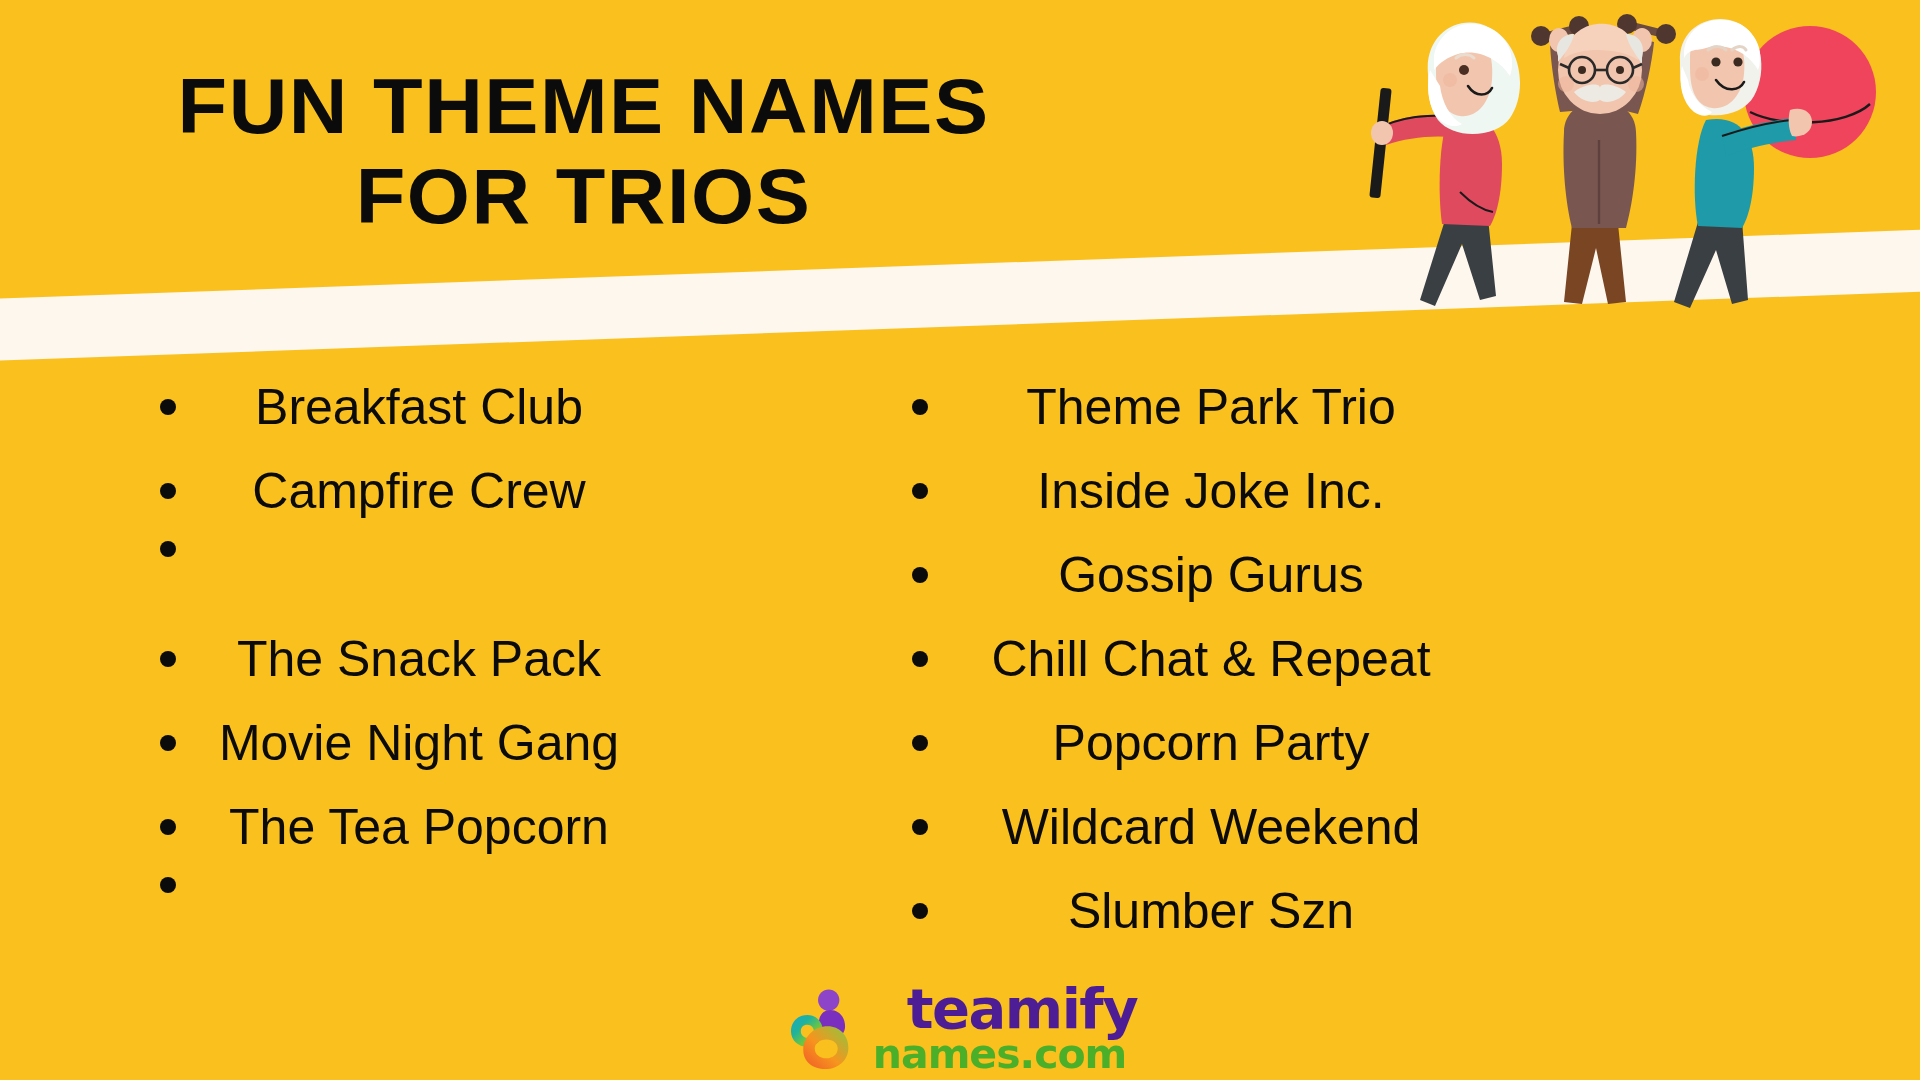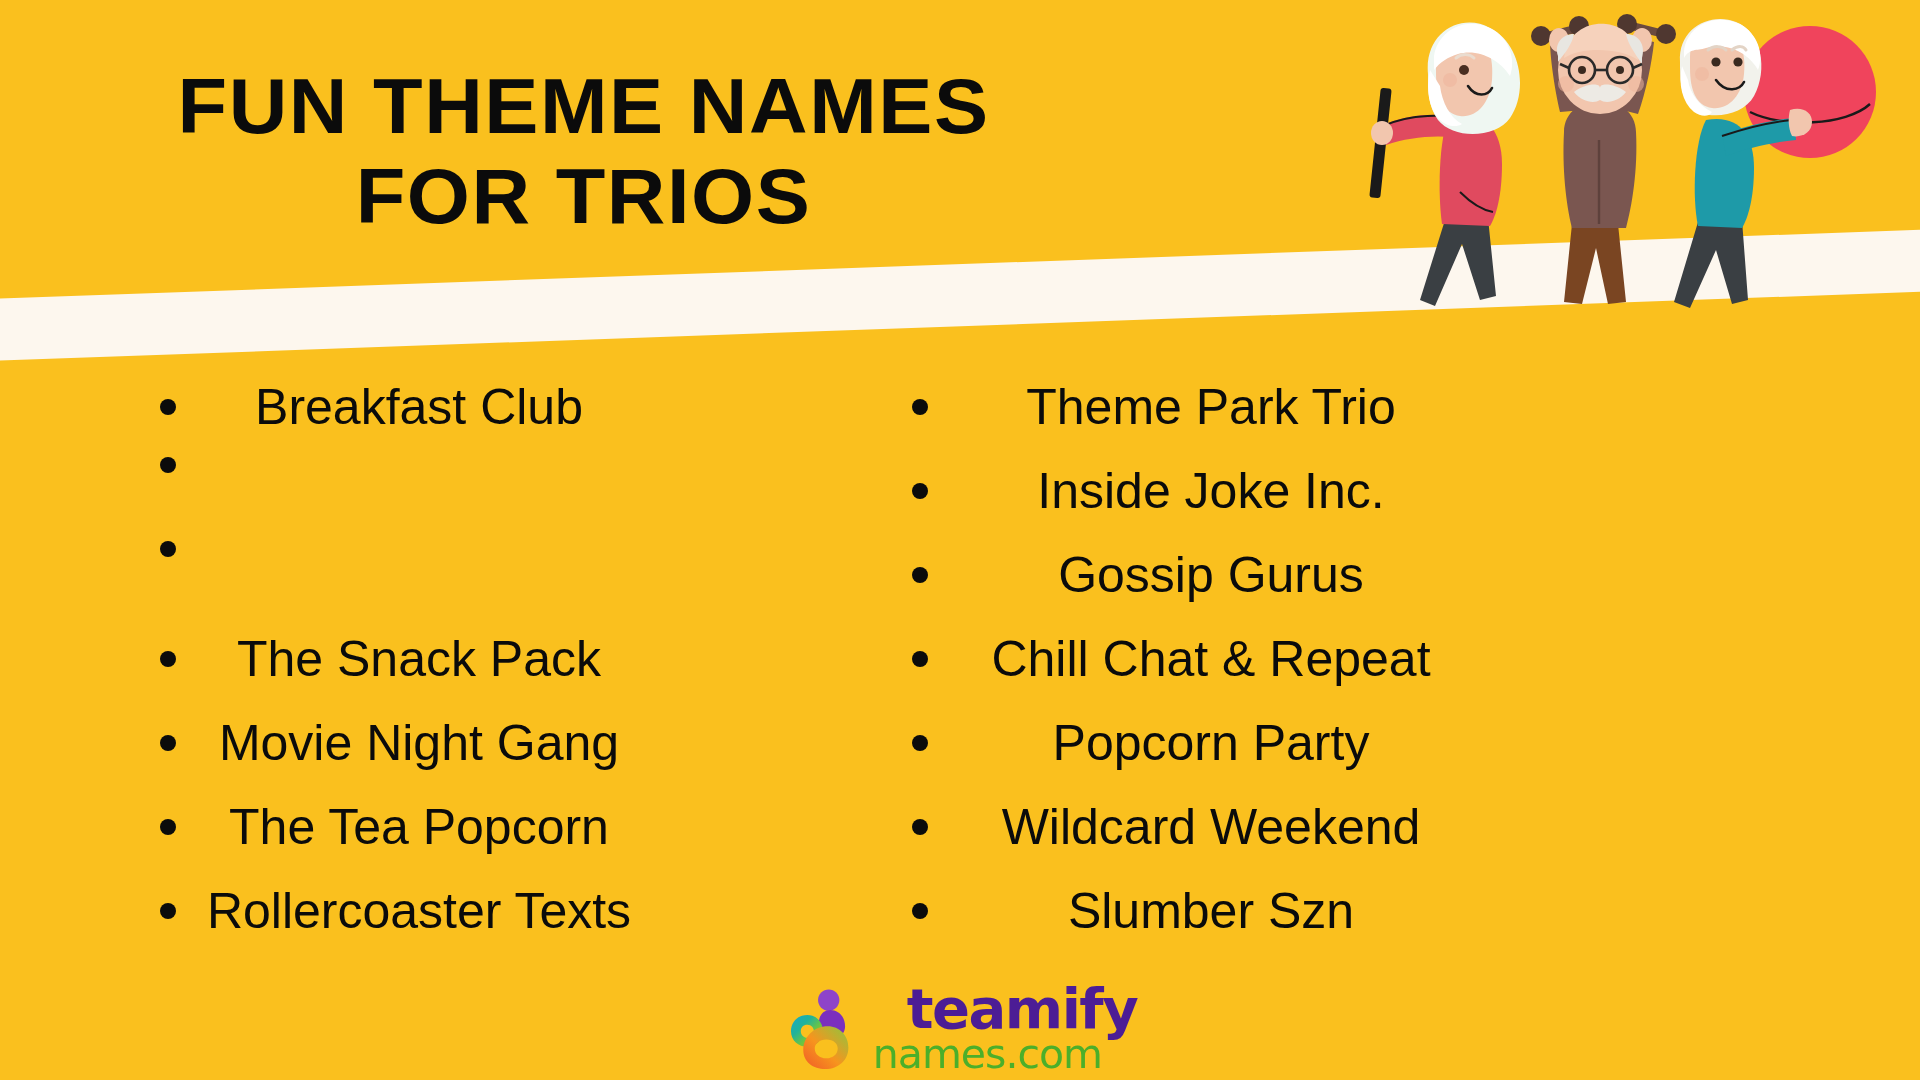--- a/index.html
+++ b/index.html
@@ -139,21 +139,21 @@
   .logo-top {
     font-family: "DejaVu Sans", sans-serif;
     font-weight: 700;
     font-size: 56px;
     color: #4c1d95;
     letter-spacing: -1.5px;
     margin-left: 34px;
   }
   .logo-bottom {
     font-family: "DejaVu Sans", sans-serif;
-    font-weight: 400;
+    font-weight: 700;
     font-size: 41px;
     color: #4CAF2A;
     letter-spacing: -1px;
     margin-top: 2px;
   }
 </style>
 </head>
 <body>
 
 <div class="canvas">
@@ -285,39 +285,39 @@
   <div class="lists">
 
     <div class="col col-left">
       <ul>
         <li class="li-row">
           <span class="bullet"></span>
           <span class="li-text">Breakfast Club</span>
         </li>
         <li class="li-row">
           <span class="bullet"></span>
+          <span class="li-text">Campfire Crew</span>
         </li>
         <li class="li-row">
           <span class="bullet"></span>
         </li>
         <li class="li-row">
           <span class="bullet"></span>
           <span class="li-text">The Snack Pack</span>
         </li>
         <li class="li-row">
           <span class="bullet"></span>
           <span class="li-text">Movie Night Gang</span>
         </li>
         <li class="li-row">
           <span class="bullet"></span>
           <span class="li-text">The Tea Popcorn</span>
         </li>
         <li class="li-row">
           <span class="bullet"></span>
-          <span class="li-text">Rollercoaster Texts</span>
         </li>
       </ul>
     </div>
 
     <div class="col col-right">
       <ul>
         <li class="li-row">
           <span class="bullet"></span>
           <span class="li-text">Theme Park Trio</span>
         </li>

